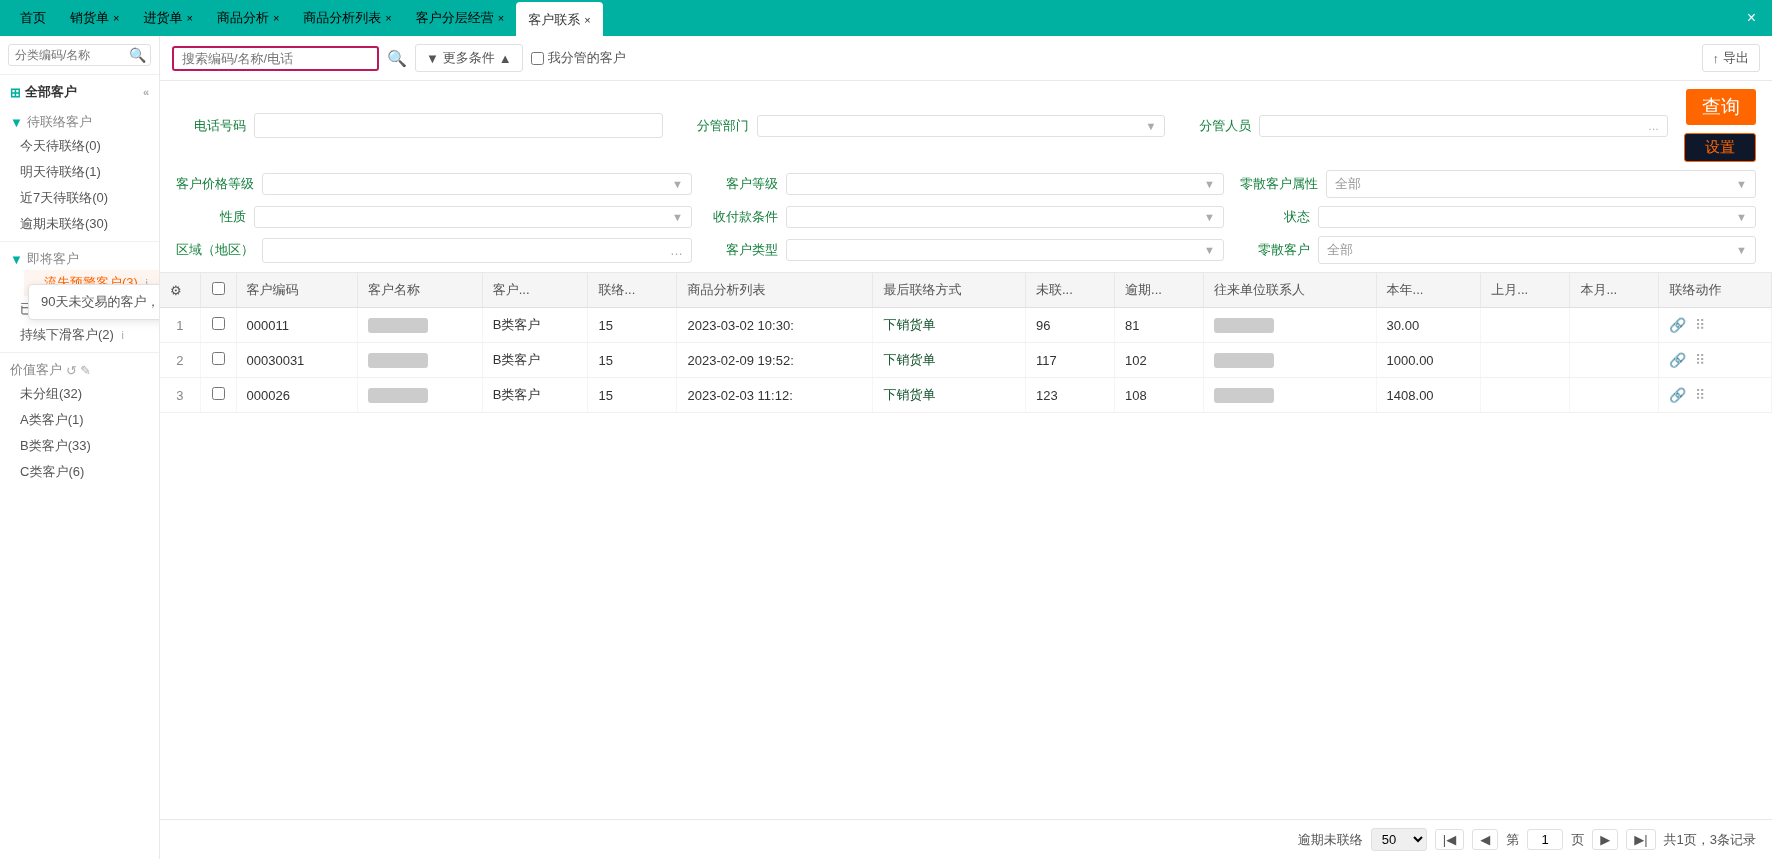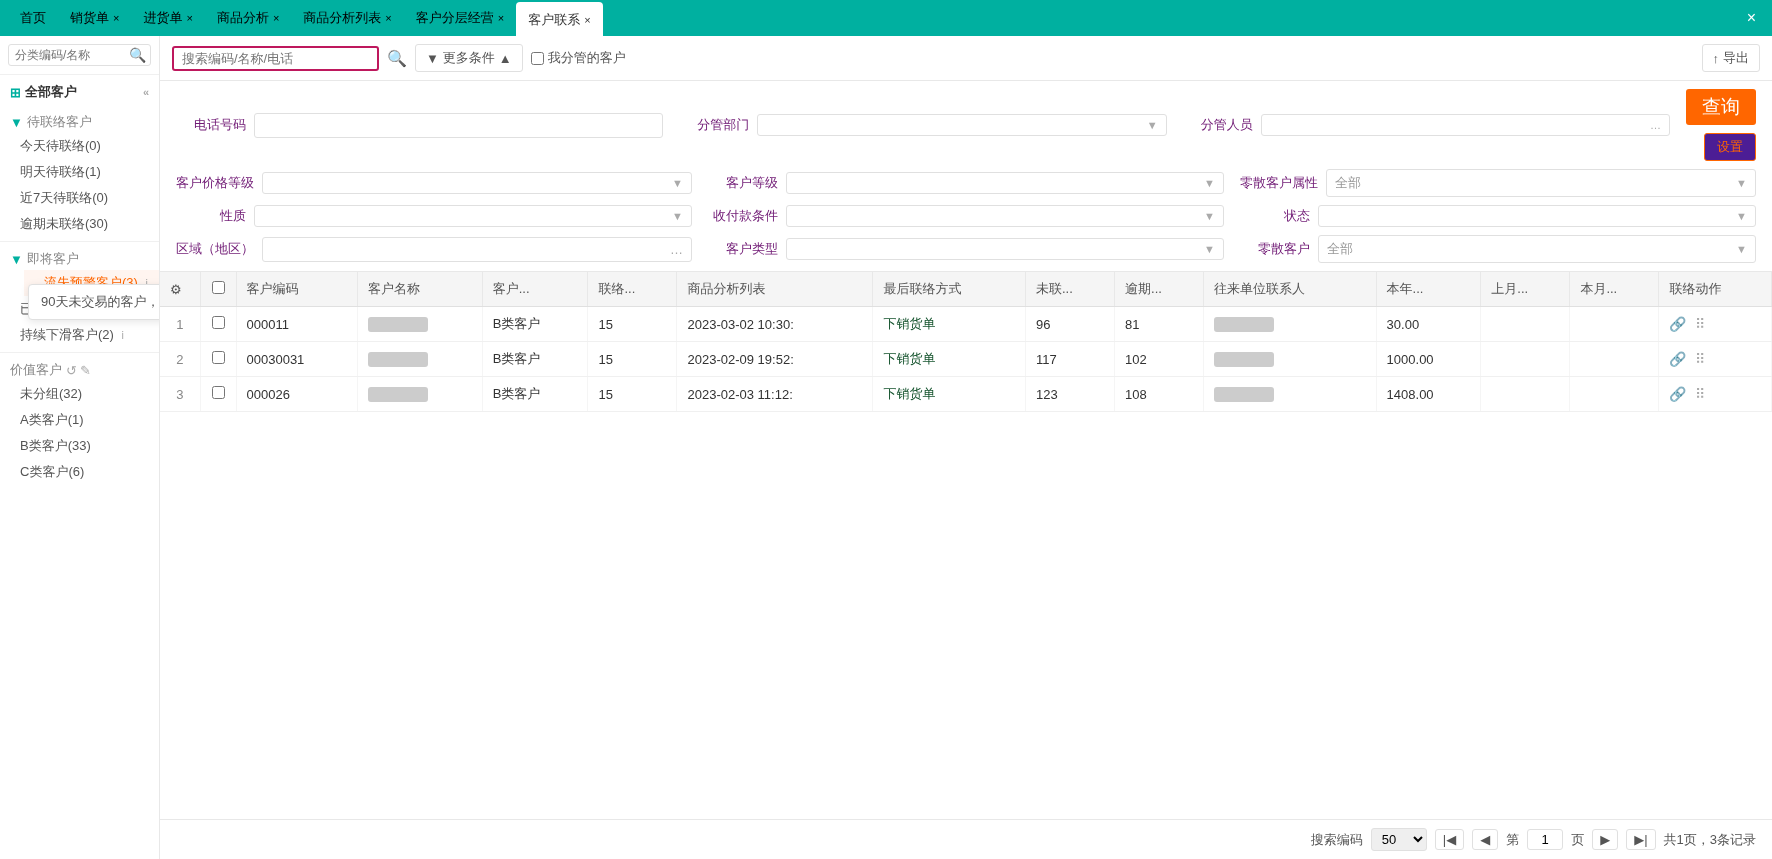--- a/index.html
+++ b/index.html
@@ -221,21 +221,21 @@
       margin-bottom: 8px;
     }
     .filter-row:last-child { margin-bottom: 0; }
     .filter-field {
       display: flex;
       align-items: center;
       flex: 1;
       min-width: 0;
     }
     .filter-field-label {
-      color: #701a75;
+      color: #15803d;
       white-space: nowrap;
       margin-right: 8px;
       min-width: 70px;
       text-align: right;
     }
     .filter-field-input {
       flex: 1;
       border: 1px solid #e0e0e0;
       border-radius: 3px;
       padding: 4px 8px;
@@ -275,27 +275,27 @@
       background: #ff6600;
       color: #fff;
       border: none;
       border-radius: 3px;
       padding: 5px 16px;
       cursor: pointer;
       font-size: 19px;
       white-space: nowrap;
     }
     .settings-btn {
-      background: #4c1d95;
+      background: #0f172a;
       color: #ff6600;
       border: 1px solid #ff6600;
       border-radius: 3px;
-      padding: 4px 12px;
-      cursor: pointer;
-      font-size: 13px;
+      padding: 4px 20px;
+      cursor: pointer;
+      font-size: 15px;
       margin-top: 4px;
       white-space: nowrap;
       display: block;
     }
     .filter-actions {
       display: flex;
       flex-direction: column;
       align-items: flex-end;
       gap: 4px;
     }
@@ -737,21 +737,21 @@
           <span class="action-icon">🔗</span>
           <span class="action-icon">⠿</span>
         </div>
       </td>
     </tr>
             </tbody>
         </table>
       </div>
 
       <div class="pagination-bar">
-        <span>搜索编码</span>
+        <span>逾期未联络</span>
         <select class="page-size-select">
           <option value="50">50</option>
           <option value="100">100</option>
         </select>
         <button class="page-nav-btn">|◀</button>
         <button class="page-nav-btn">◀</button>
         <span>第</span>
         <input class="page-input" type="text" value="1" style="">
         <span>页</span>
         <button class="page-nav-btn">▶</button>

